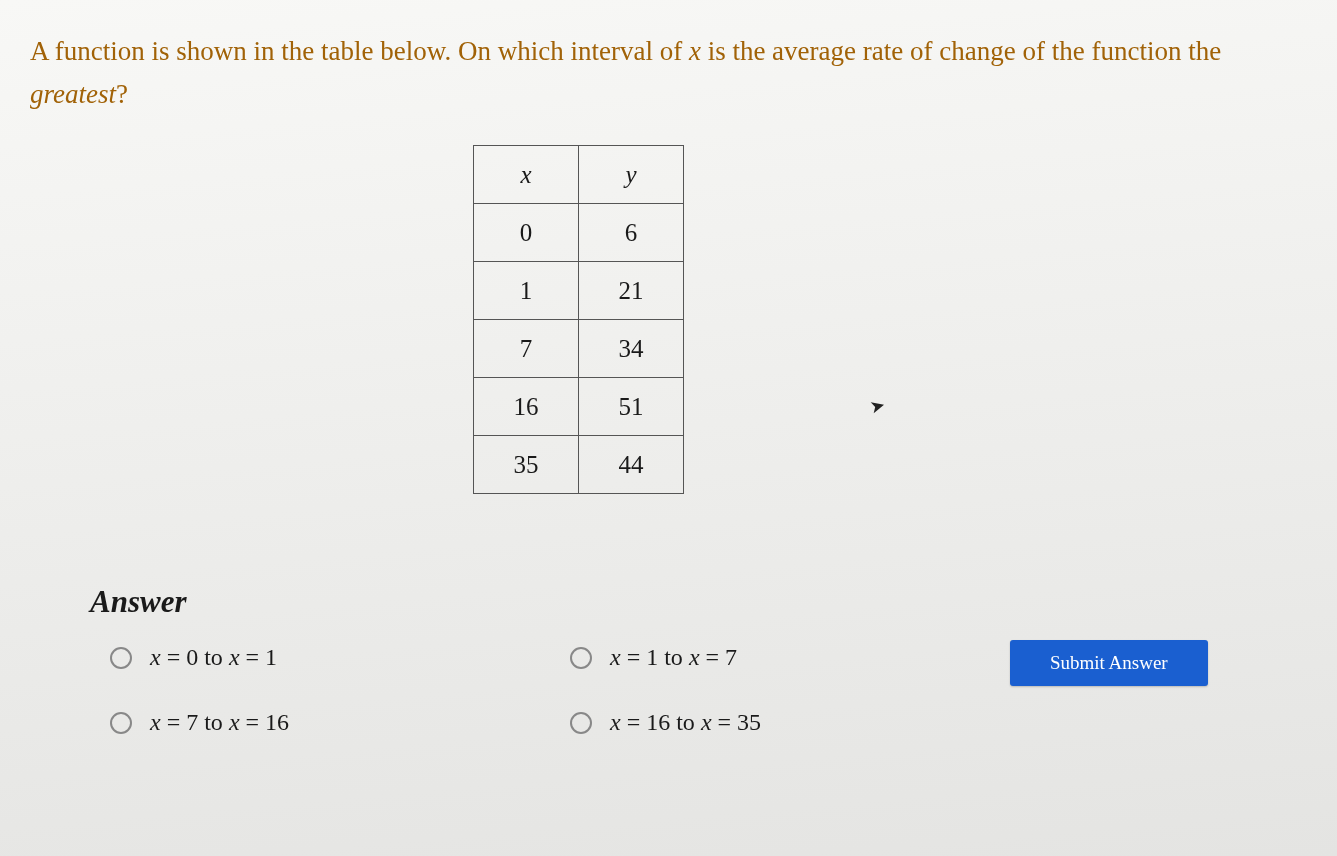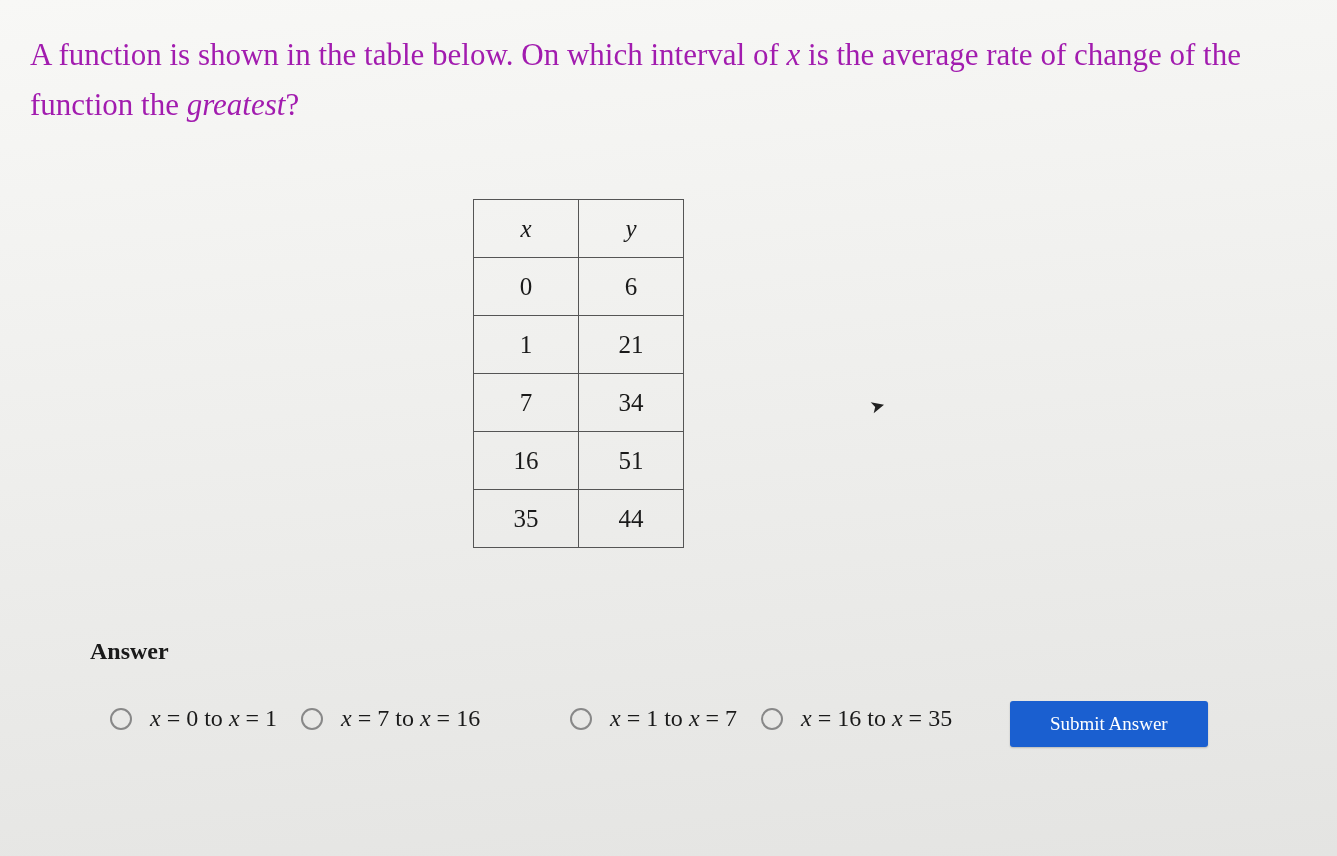--- a/index.html
+++ b/index.html
@@ -10,24 +10,24 @@
     body {
       font-family: Georgia, 'Times New Roman', serif;
       background: linear-gradient(175deg, #f8f8f6 0%, #eeeeec 50%, #e4e4e2 100%);
       width: 1337px;
       height: 856px;
       padding: 30px 30px 20px 30px;
       position: relative;
       color: #1a1a1a;
     }
     .question {
-      font-size: 31px;
+      font-size: 27px;
       line-height: 1.6;
-      margin-bottom: 70px;
-      color: #a21caf;
+      margin-bottom: 29px;
+      color: #a16207;
     }
     .question .var {
       font-style: italic;
       font-family: 'Times New Roman', serif;
     }
     .question .emph {
       font-style: italic;
     }
     .table-wrap {
       display: flex;
@@ -49,34 +49,35 @@
       vertical-align: middle;
     }
     th {
       font-style: italic;
       font-weight: normal;
     }
     .answer-section {
       margin-top: 30px;
     }
     .answer-label {
-      font-size: 24px;
+      font-size: 31px;
       font-weight: bold;
-      margin-bottom: 40px;
+      margin-bottom: 24px;
       margin-left: 60px;
+      font-style: italic;
     }
     .choices-row {
       display: flex;
       align-items: flex-start;
       margin-left: 80px;
     }
     .choices-col {
       display: flex;
-      flex-direction: row;
-      gap: 24px;
+      flex-direction: column;
+      gap: 38px;
     }
     .choices-col.col1 {
       width: 460px;
     }
     .choices-col.col2 {
       width: 440px;
     }
     .choice {
       display: flex;
       align-items: center;

